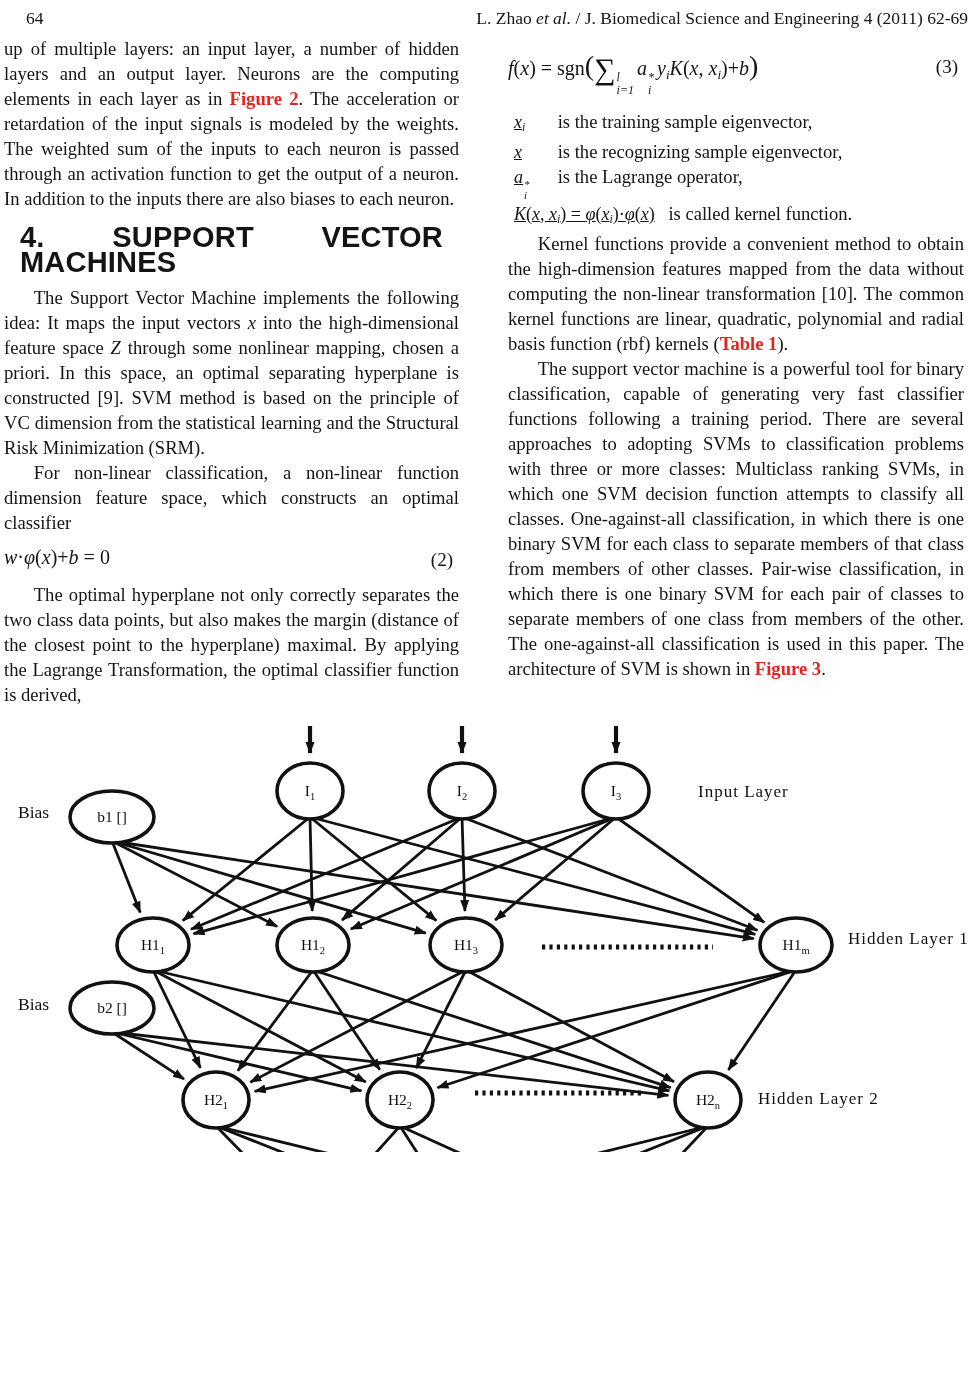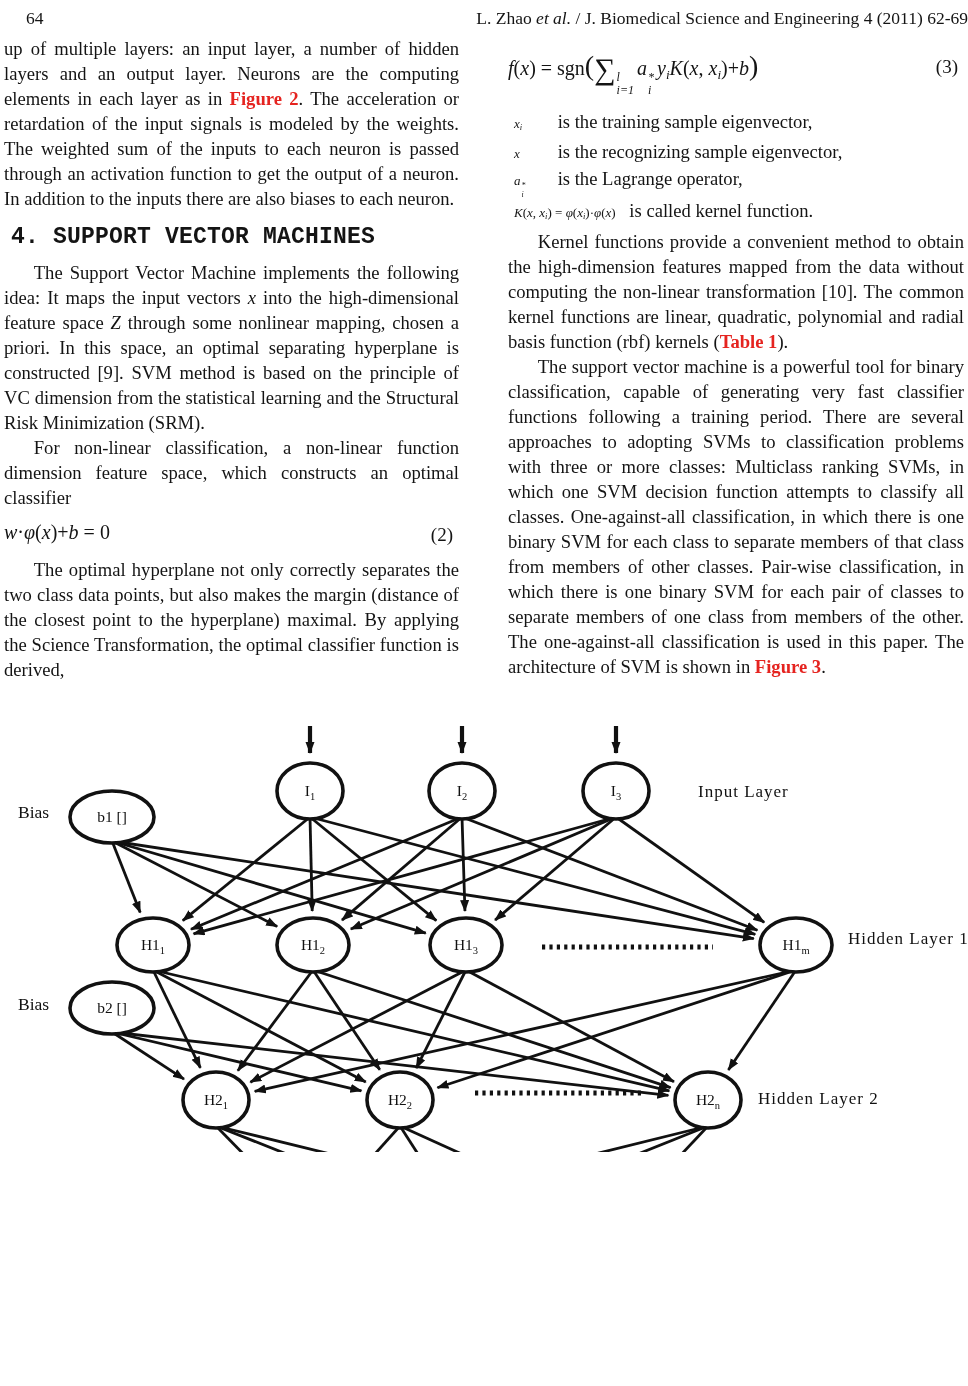--- a/index.html
+++ b/index.html
@@ -9,36 +9,36 @@
   
   .hdr{position:absolute;top:8px;left:0;width:100%;height:24px;font-size:17.5px;}
   .pnum{position:absolute;left:26px;top:0;}
   .rtitle{position:absolute;left:0;right:0;text-align:right;}
   
   .col{position:absolute;top:36px;font-size:18.6px;line-height:25px;text-align:justify;}
   .colL{left:4px;width:455px;}
   .colR{left:508px;width:456px;}
   .col p{margin:0;}
   .ind{text-indent:1.6em;}
-  h2{font-size:23px;margin:14px 7px 10px;letter-spacing:.2px;font-family:Liberation Mono, monospace;}
+  h2{font-size:29px;margin:14px 16px 10px;letter-spacing:.2px;font-family:Liberation Sans, sans-serif;}
   
   .i{font-style:italic;}
   .r{color:var(--red);font-weight:bold;}
   .isub{font-style:italic;font-size:66%;vertical-align:-0.28em;}
   .sum{font-size:150%;line-height:1;vertical-align:-0.12em;}
   .bp{font-size:140%;line-height:1;}
   .stk{display:inline-flex;flex-direction:column;align-items:flex-start;font-size:60%;
        line-height:1.05;vertical-align:-0.5em;font-style:italic;margin:0 3px 0 1px;}
   
   .eq{position:relative;text-align:left;margin:10px 0 12px;font-size:20px;white-space:nowrap;}
   .colR .eq{margin:16px 0 14px;}
   .eqnum{position:absolute;right:6px;top:2px;font-size:19px;}
   .where{text-align:left;}
   .defrow{padding-left:6px;line-height:24.5px;text-align:left;white-space:nowrap;}
-  .defsym{display:inline-block;min-width:30px;margin-right:9px;font-size:13px;}
+  .defsym{display:inline-block;min-width:30px;margin-right:9px;font-size:18px;text-decoration:underline;}
   
   .fig{position:absolute;top:710px;left:0;width:968px;margin:0;}
   svg{display:block;}
   svg text{font-family:"Liberation Serif",serif;fill:#111;}
   .node{fill:#fff;stroke:#111;stroke-width:3.6px;}
   .edge{stroke:#111;stroke-width:2.8px;}
   .thick{stroke-width:4.2px;}
   .dots{stroke:#111;stroke-width:5px;stroke-dasharray:3.2 4.2;}
   .nlabel{font-size:15.5px;}
   .nsub{font-size:10.5px;}
@@ -63,21 +63,21 @@
 
   <div class="col colL">
     <p><span>up of multiple layers: an input layer, a number of hidden layers and an output layer. Neurons are the computing elements in each layer as in </span><span class="r">Figure 2</span><span>. The acceleration or retardation of the input signals is modeled by the weights. The weighted sum of the inputs to each neuron is passed through an activation function to get the output of a neuron. In addition to the inputs there are also biases to each neuron.</span></p>
     <h2>4. SUPPORT VECTOR MACHINES</h2>
     <p class="ind"><span>The Support Vector Machine implements the following idea: It maps the input vectors </span><span class="i">x</span><span> into the high-dimensional feature space </span><span class="i">Z</span><span> through some nonlinear mapping, chosen a priori. In this space, an optimal separating hyperplane is constructed [9]. SVM method is based on the principle of VC dimension from the statistical learning and the Structural Risk Minimization (SRM).</span></p>
     <p class="ind"><span>For non-linear classification, a non-linear function dimension feature space, which constructs an optimal classifier</span></p>
     <div class="eq">
       <span><span class="i">w</span><span>·</span><span class="i">φ</span><span>(</span><span class="i">x</span><span>)+</span><span class="i">b</span><span> = 0</span></span>
       <span class="eqnum">(2)</span>
     </div>
-    <p class="ind"><span>The optimal hyperplane not only correctly separates the two class data points, but also makes the margin (distance of the closest point to the hyperplane) maximal. By applying the Science Transformation, the optimal classifier function is derived,</span></p>
+    <p class="ind"><span>The optimal hyperplane not only correctly separates the two class data points, but also makes the margin (distance of the closest point to the hyperplane) maximal. By applying the Lagrange Transformation, the optimal classifier function is derived,</span></p>
   </div>
 
   <div class="col colR">
     <div class="eq">
       <span><span class="i">f</span><span>(</span><span class="i">x</span><span>) = sgn</span><span class="bp">(</span><span class="sum">∑</span><span class="stk">
             <span>l</span>
             <span>i=1</span>
           </span><span class="i">a</span><span class="stk">
             <span>*</span>
             <span>i</span>

